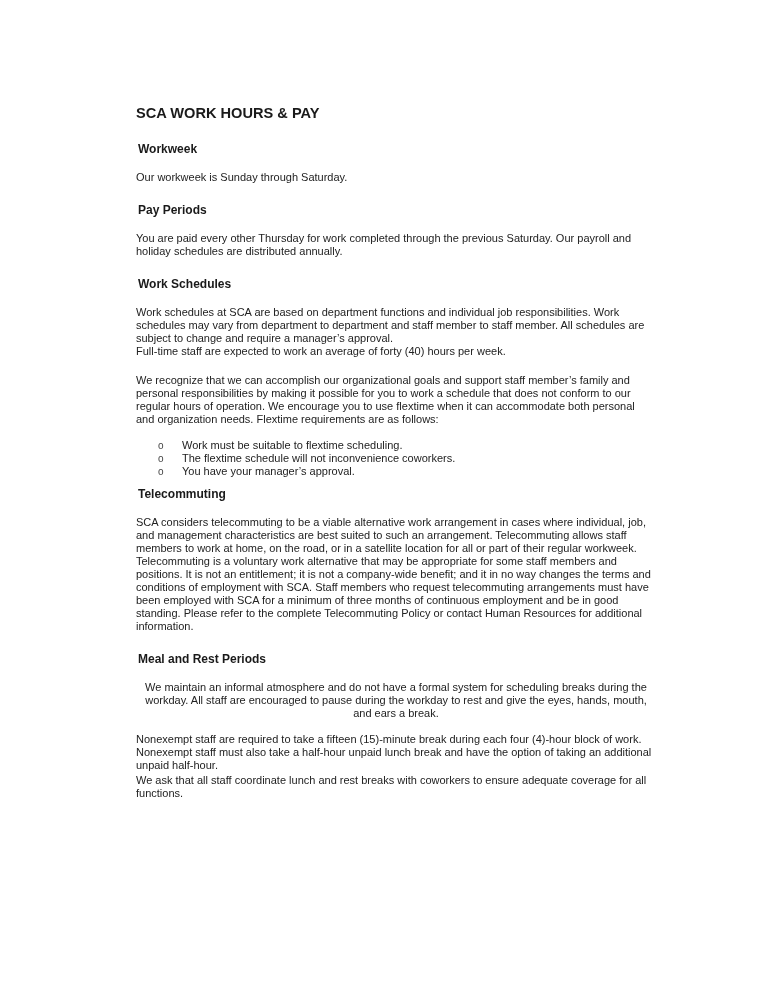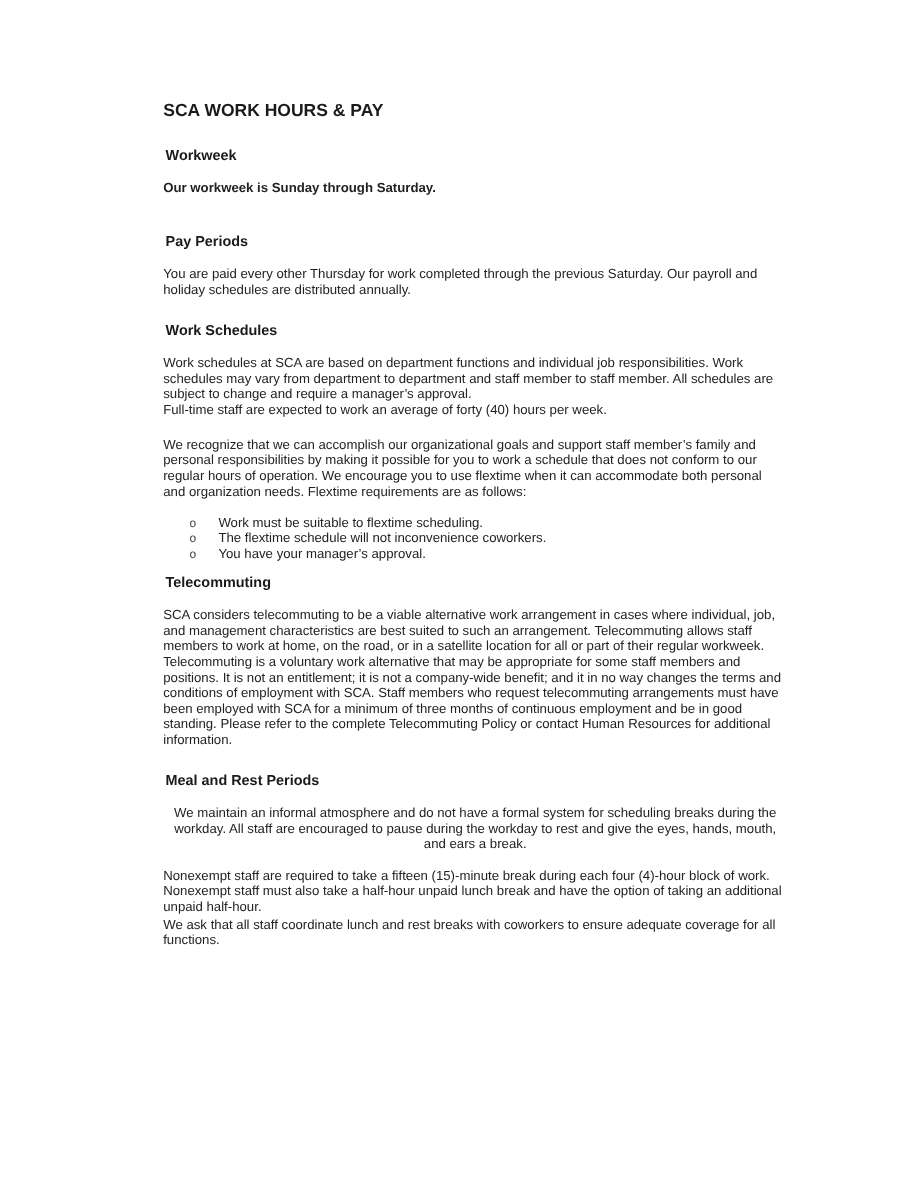--- a/index.html
+++ b/index.html
@@ -49,25 +49,25 @@
       top: 0;
       font-size: 10px;
       color: #444;
     }
   </style>
 </head>
 <body>
 
 <div class="page">
 
-  <h1 class="doc-title" style="margin-bottom:17px;">SCA WORK HOURS &amp; PAY</h1>
+  <h1 class="doc-title" style="margin-bottom:17px;margin-top:20px;">SCA WORK HOURS &amp; PAY</h1>
 
   <section>
     <h2 class="section-heading" style="margin-bottom:12px;">Workweek</h2>
-    <p class="body" style="margin-bottom:27px;font-weight:bold;">Our workweek is Sunday through Saturday.</p>
+    <p class="body" style="margin-bottom:16px;">Our workweek is Sunday through Saturday.</p>
   </section>
 
   <section>
     <h2 class="section-heading" style="margin-bottom:12px;">Pay Periods</h2>
     <p class="body" style="margin-bottom:16px;">You are paid every other Thursday for work completed through the previous Saturday.  Our payroll and holiday schedules are distributed annually.</p>
   </section>
 
   <section>
     <h2 class="section-heading" style="margin-bottom:12px;">Work Schedules</h2>
     <p class="body" style="">Work schedules at SCA are based on department functions and individual job responsibilities. Work schedules may vary from department to department and staff member to staff member.  All schedules are subject to change and require a manager’s approval.</p>

